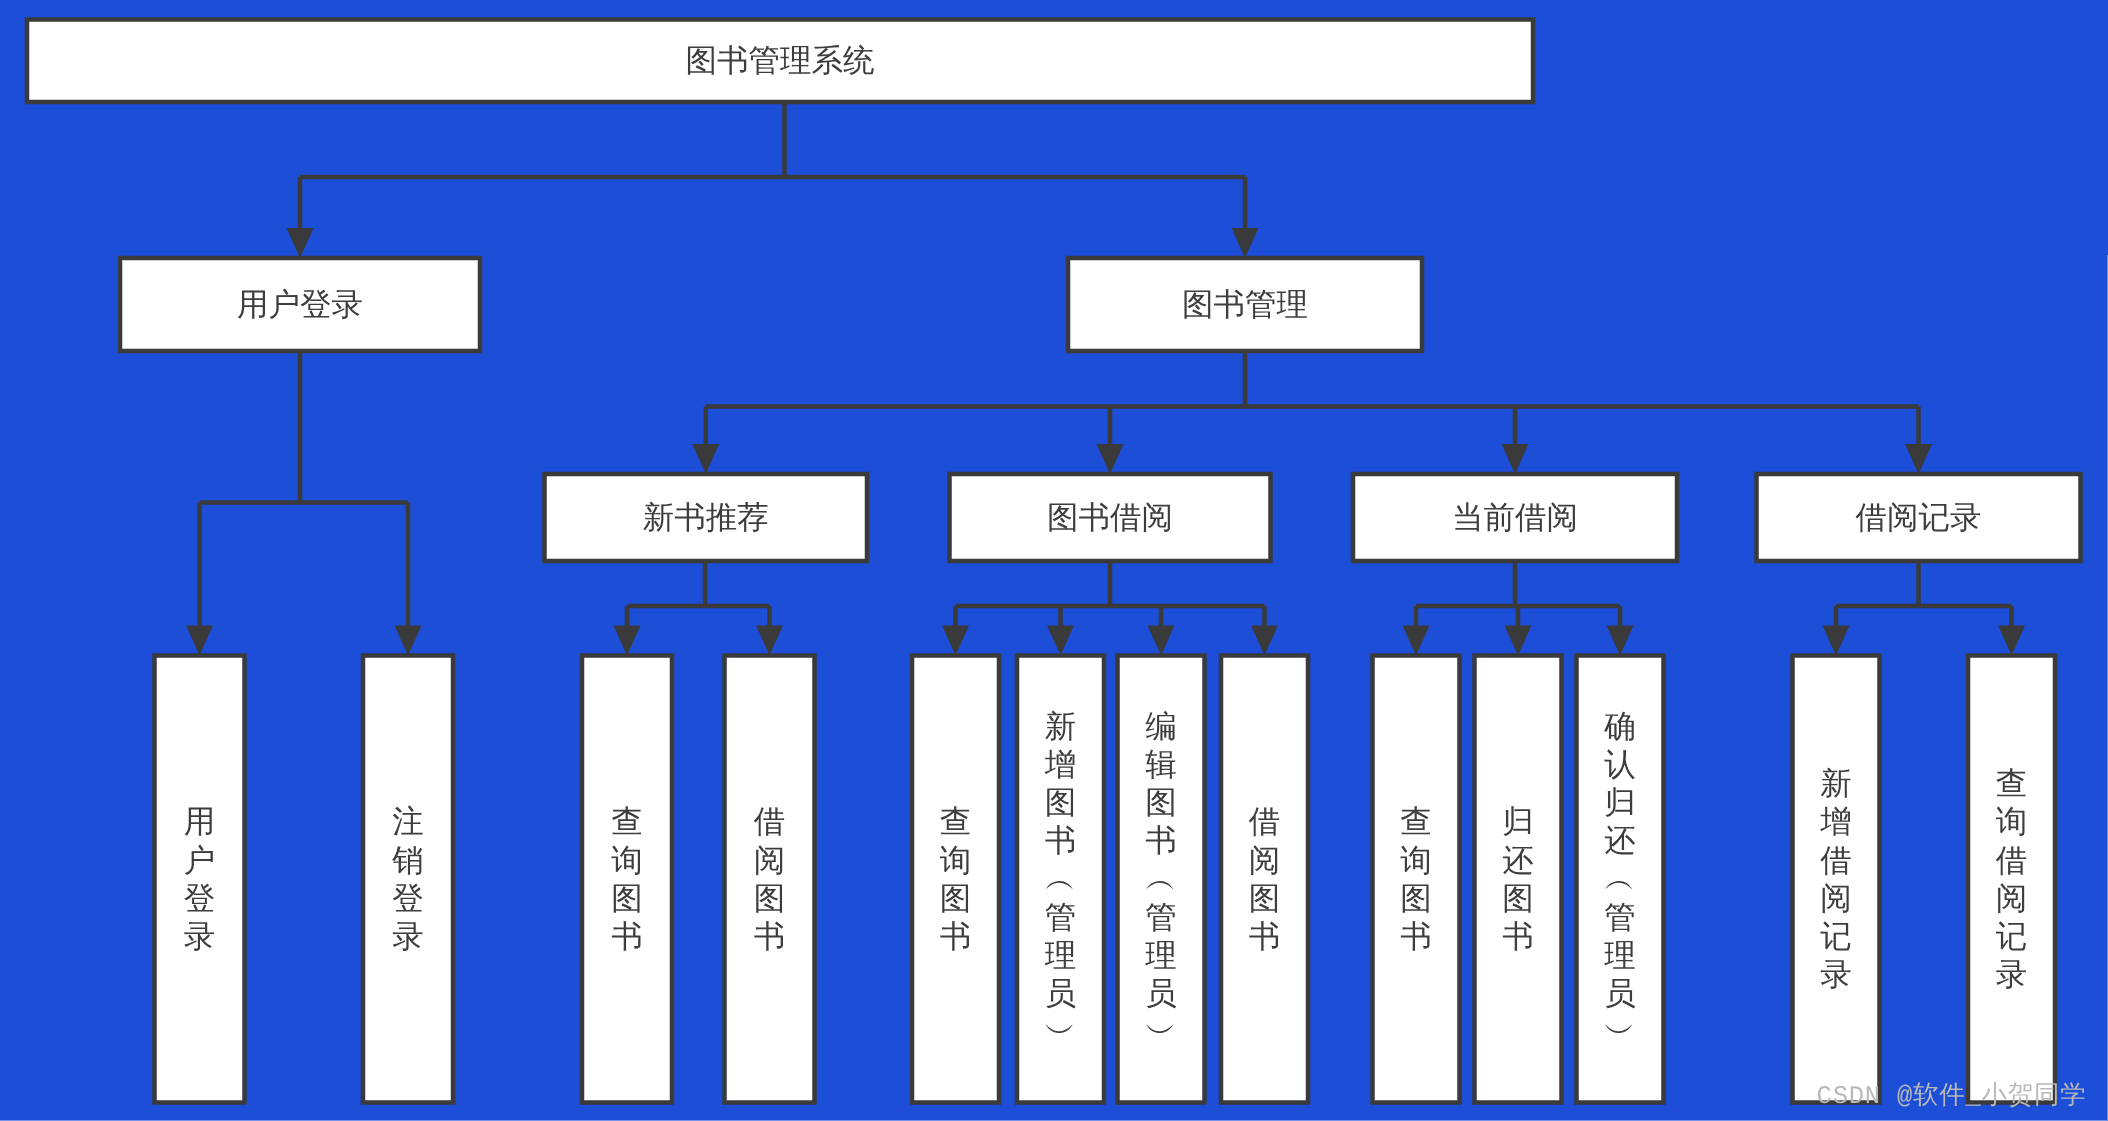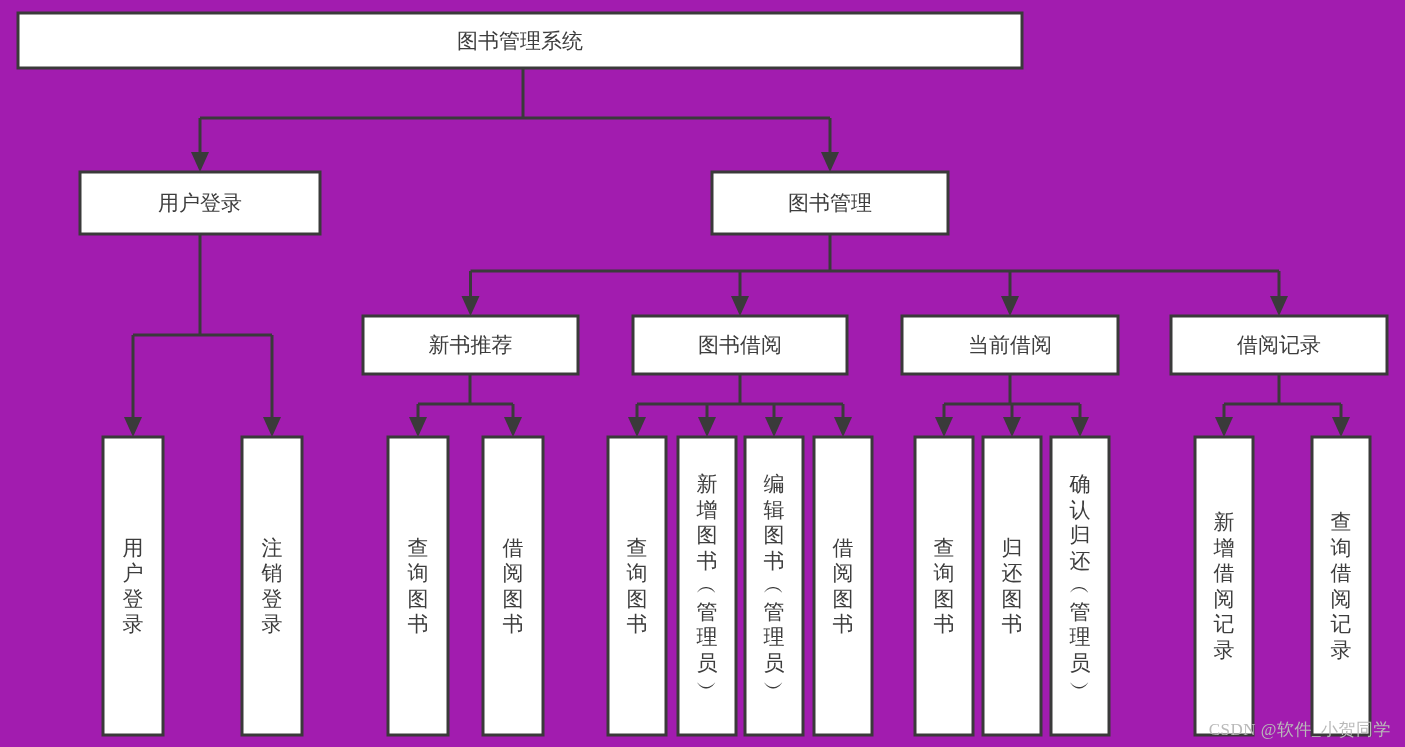--- a/index.html
+++ b/index.html
@@ -11,21 +11,21 @@
   body {
     width: 1405px;
     height: 747px;
     overflow: hidden;
     font-family: "DejaVu Sans", "Liberation Sans", sans-serif;
   }
   #diagram-root {
     position: relative;
     width: 1405px;
     height: 747px;
-    background: #a21caf;
+    background: #1d4ed8;
   }
   svg#tree-svg {
     position: absolute;
     top: 0;
     left: 0;
     width: 1405px;
     height: 747px;
     display: block;
   }
   .node-box {
@@ -53,21 +53,21 @@
   .node-label-vertical {
     fill: #3d3d3d;
     font-family: "DejaVu Sans", "Liberation Sans", sans-serif;
     font-size: 21px;
     text-anchor: middle;
   }
   .watermark {
     position: absolute;
     right: 14px;
     bottom: 6px;
-    font-family: Liberation Serif, serif;
+    font-family: Liberation Mono, monospace;
     font-size: 17px;
     color: #b9b9b9;
     letter-spacing: 0.5px;
     white-space: nowrap;
     pointer-events: none;
     user-select: none;
   }
 </style>
 </head>
 <body>

